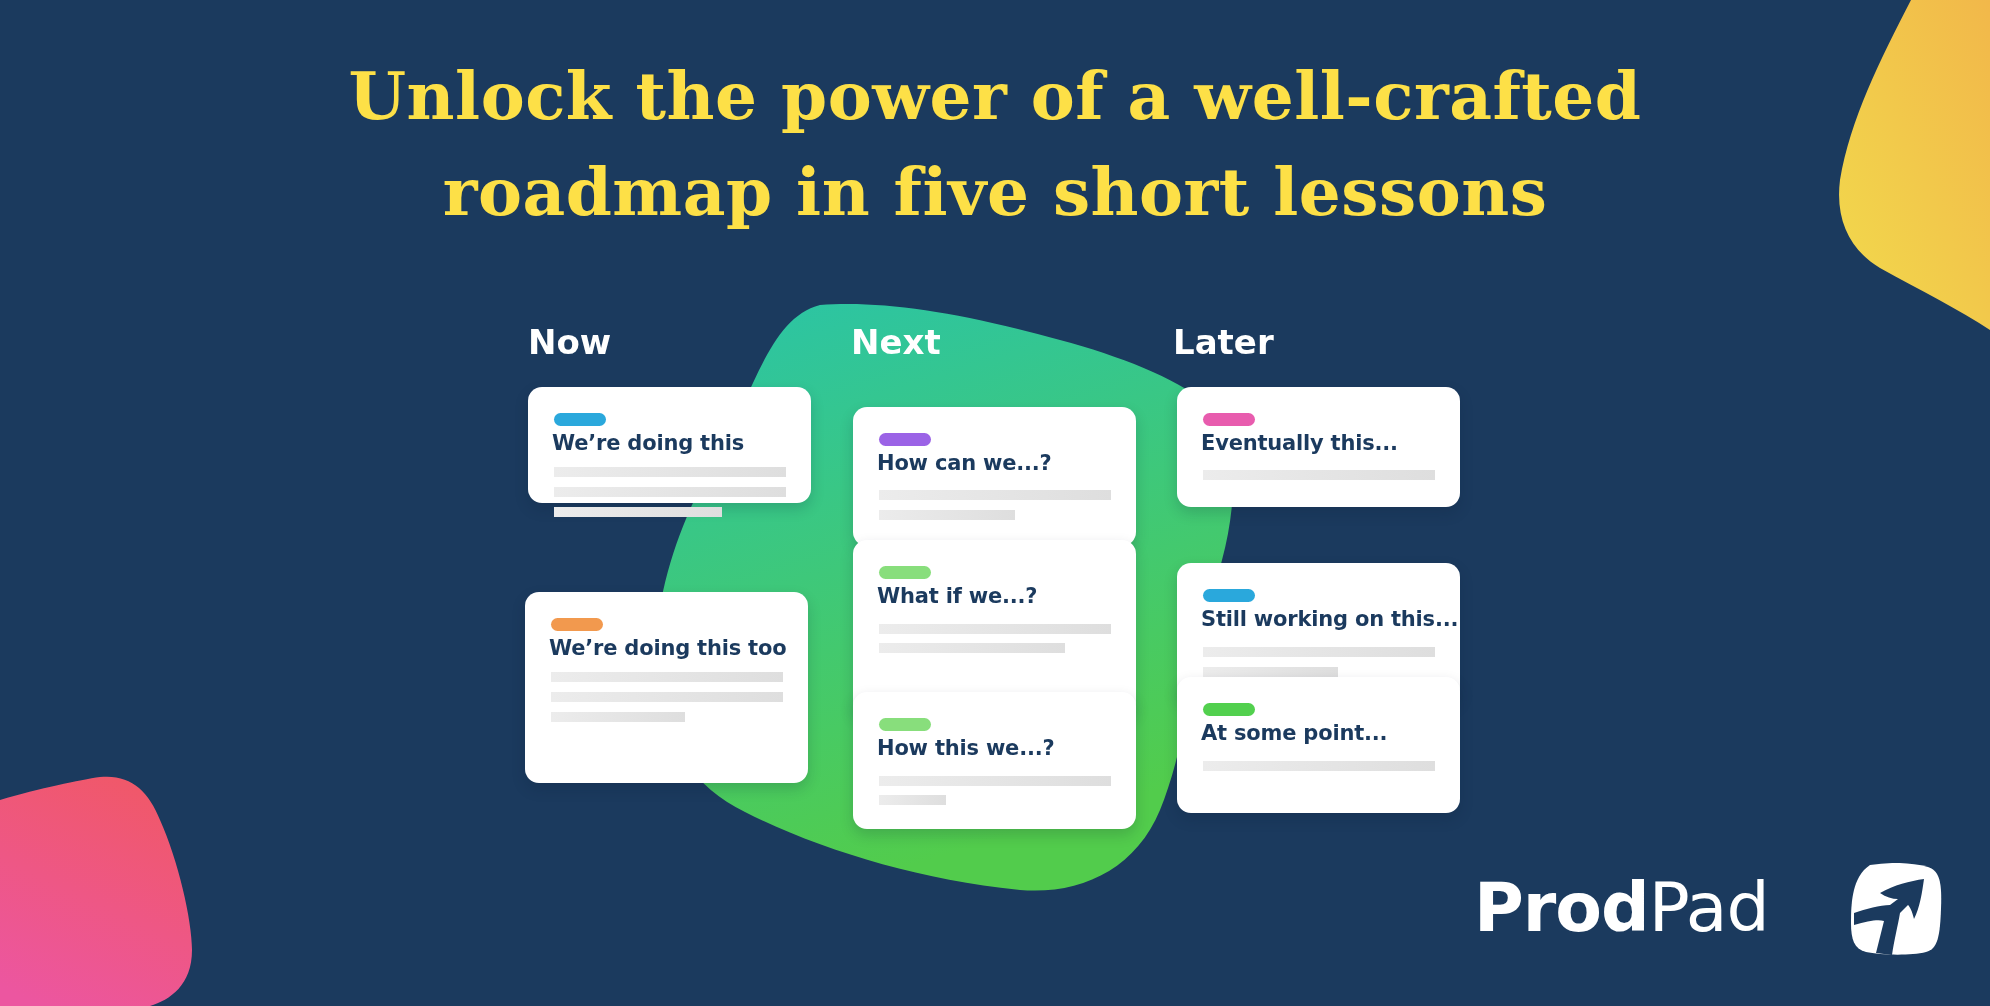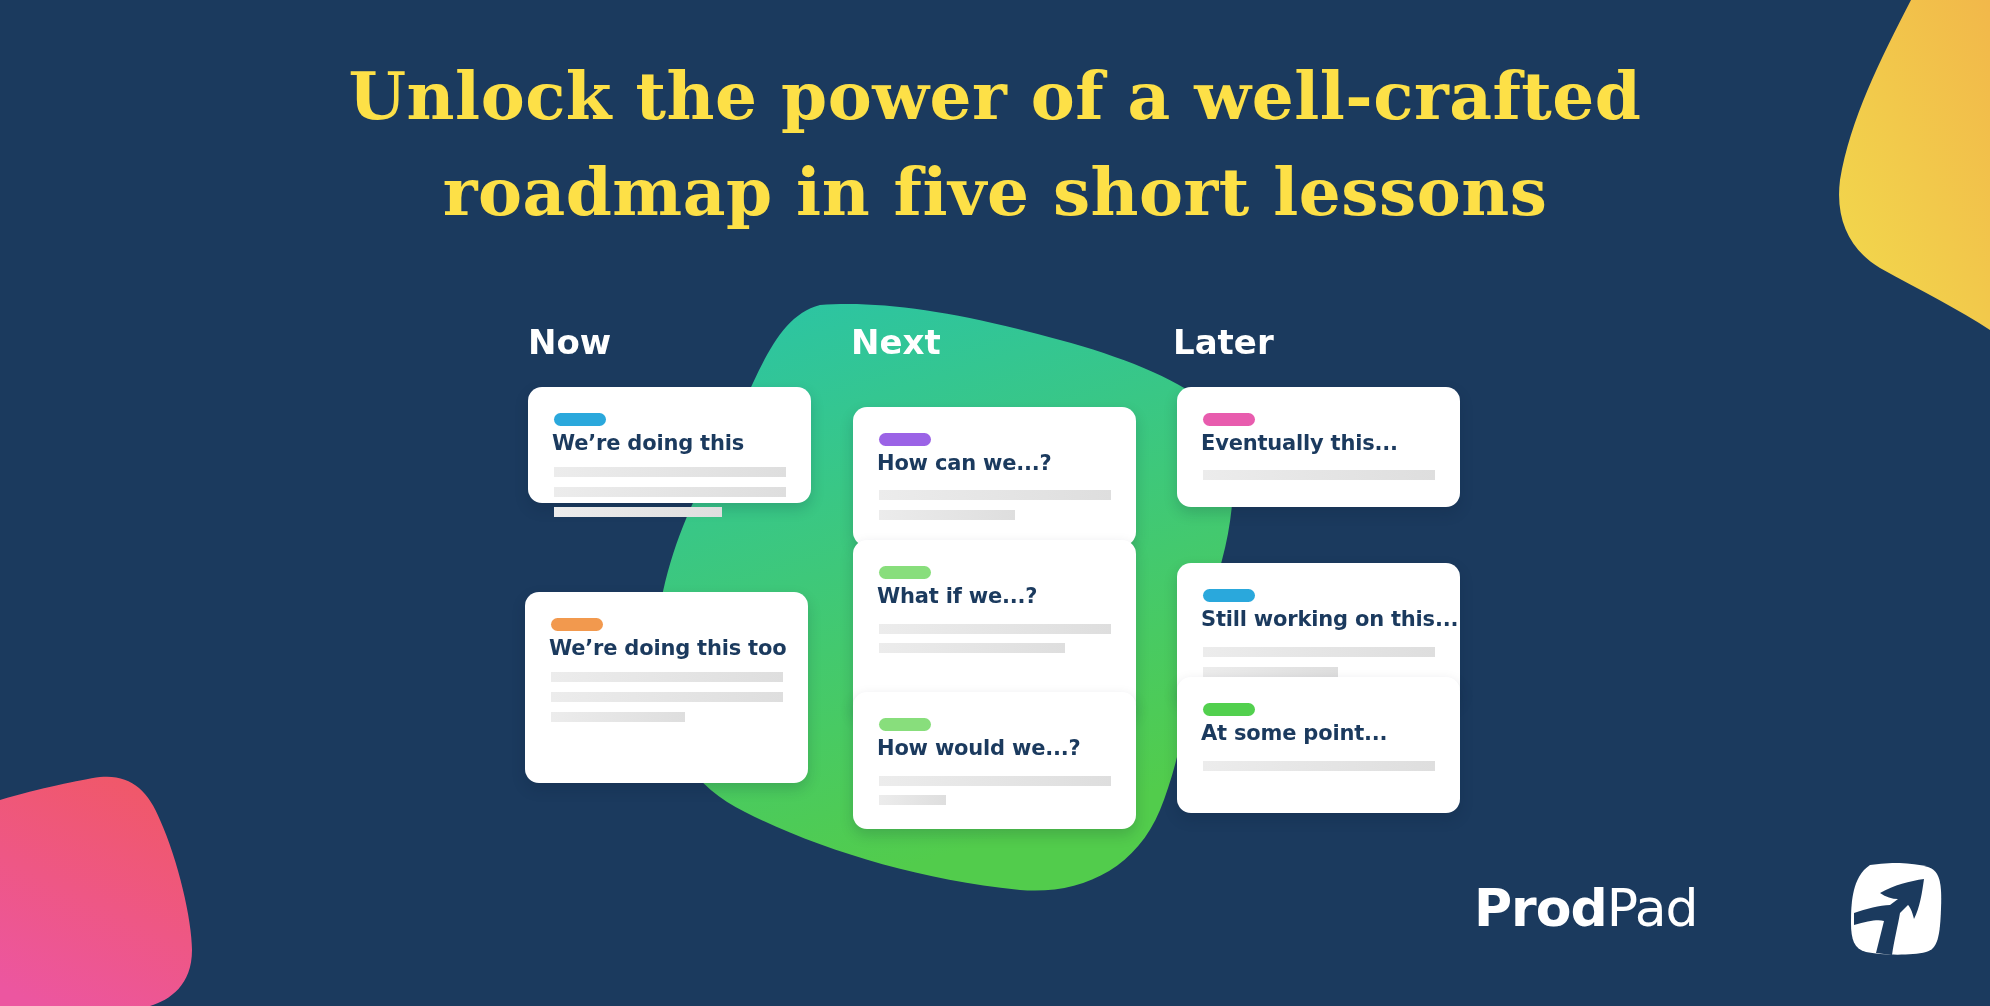--- a/index.html
+++ b/index.html
@@ -58,21 +58,21 @@
       position: absolute; left: 26px; height: 10px;
       background: linear-gradient(90deg, #ececec, #dedede);
     }
 
     .logo {
       position: absolute; left: 1474px; top: 858px; height: 100px; width: 470px;
     }
     .logo-text {
       position: absolute; left: 0; top: 0;
       font-family: "DejaVu Sans", "Liberation Sans", sans-serif;
-      font-size: 52px; line-height: 100px; color: #ffffff; white-space: nowrap;
+      font-size: 68px; line-height: 100px; color: #ffffff; white-space: nowrap;
       letter-spacing: -1px;
     }
     .logo-text .prod { font-weight: bold; }
     .logo-text .pad { font-weight: normal; }
     .logo-icon { position: absolute; left: 376px; top: 5px; width: 92px; height: 92px; }
   </style>
 </head>
 <body>
 
 <div class="stage">
@@ -152,21 +152,21 @@
     <div class="skel" style="top:103px; width:136px;"></div>
   </div>
   <div class="card" style="left:853px; top:540px; height:177px;">
     <div class="pill" style="background:#88de7c;"></div>
     <div class="card-title">What if we...?</div>
     <div class="skel" style="top:84px; width:232px;"></div>
     <div class="skel" style="top:103px; width:186px;"></div>
   </div>
   <div class="card" style="left:853px; top:692px; height:137px;">
     <div class="pill" style="background:#88de7c;"></div>
-    <div class="card-title">How would we...?</div>
+    <div class="card-title">How this we...?</div>
     <div class="skel" style="top:84px; width:232px;"></div>
     <div class="skel" style="top:103px; width:67px;"></div>
   </div>
 
   <div class="card" style="left:1177px; top:387px; height:120px;">
     <div class="pill" style="background:#e85cae;"></div>
     <div class="card-title">Eventually this...</div>
     <div class="skel" style="top:83px; width:232px;"></div>
   </div>
   <div class="card" style="left:1177px; top:531px; height:140px;margin-top:32px;">

